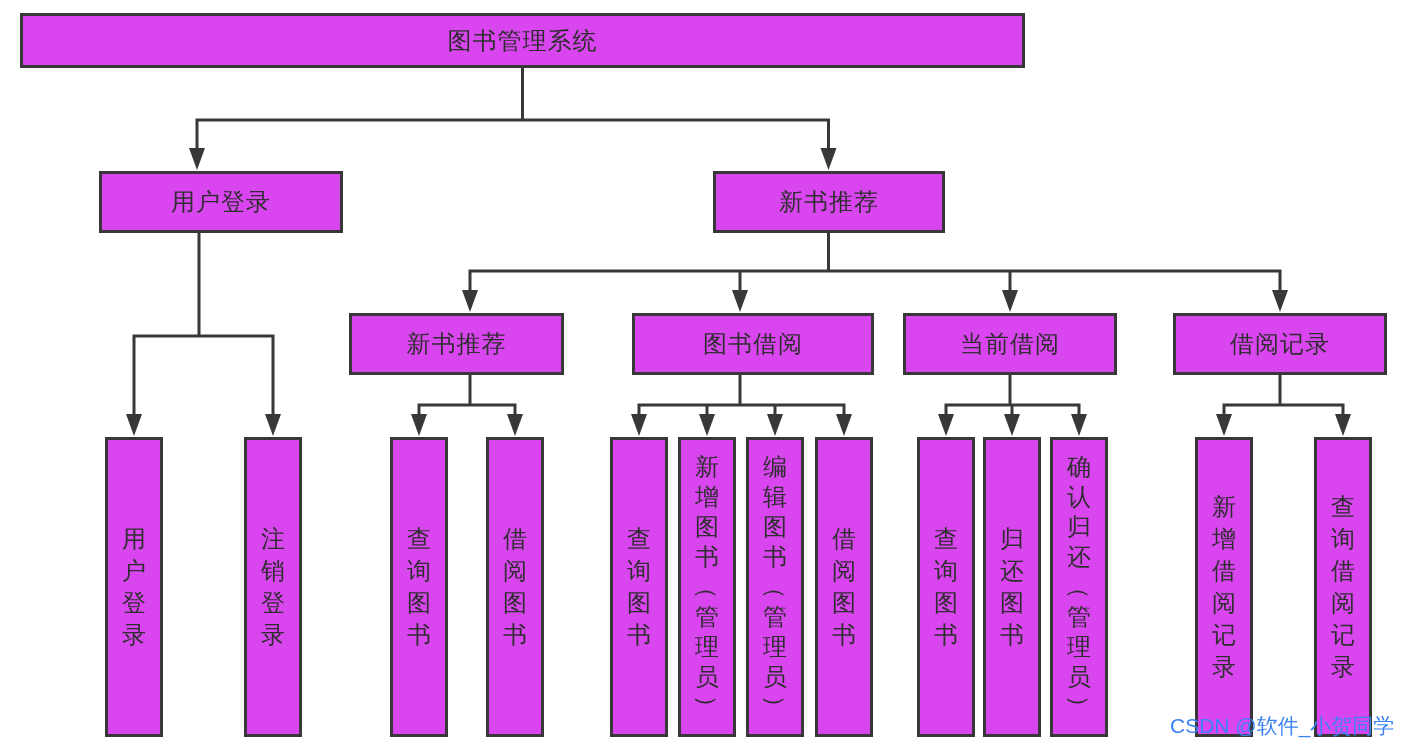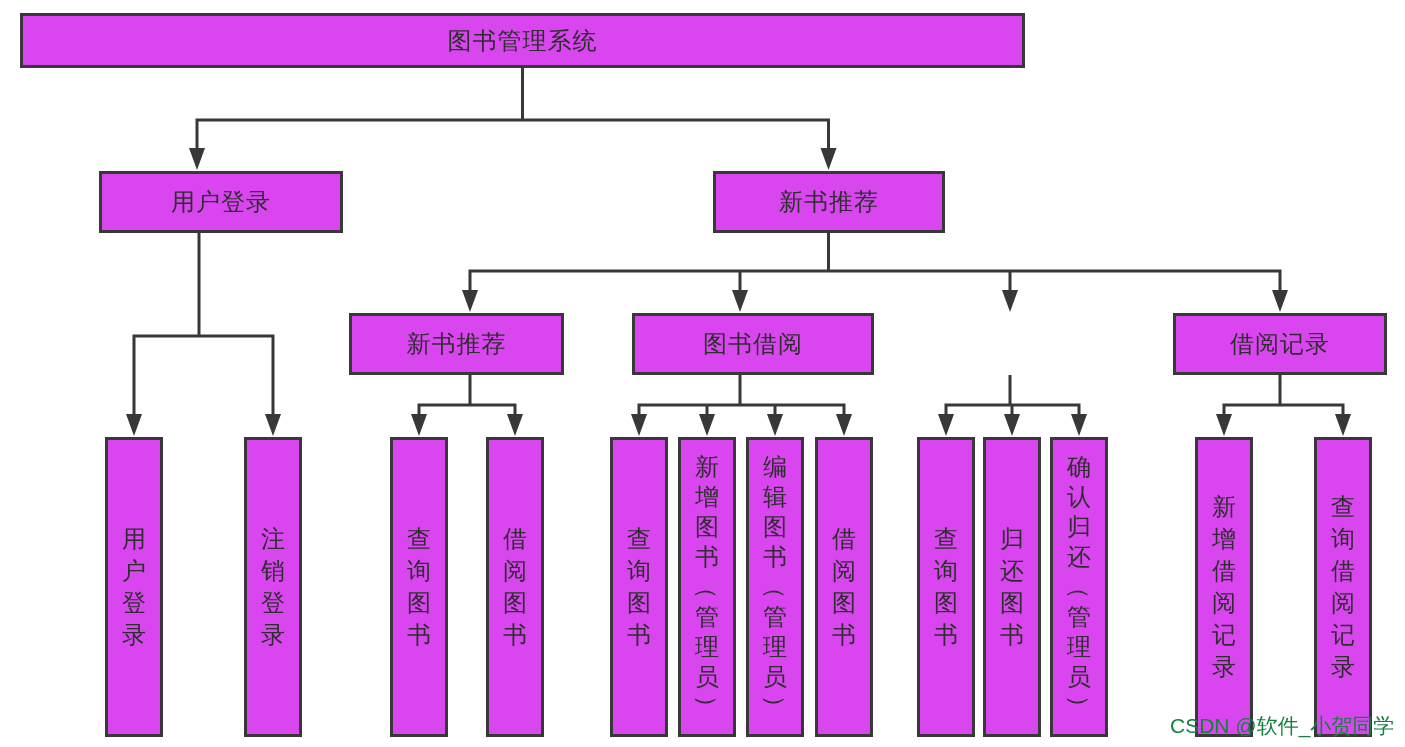--- a/index.html
+++ b/index.html
@@ -49,21 +49,21 @@
     font-size: 24px;
     text-align: center;
   }
   .tight .vch { line-height: 30px; }
   .rot { transform: rotate(90deg); }
   #watermark {
     position: absolute;
     left: 1170px;
     top: 712px;
     font-size: 21px;
-    color: #15803d;
+    color: #3b82f6;
     z-index: 10;
     white-space: nowrap;
   }
 </style>
 </head>
 <body>
 
 <div id="canvas">
 
   <svg id="connectors" viewBox="0 0 1405 747" xmlns="http://www.w3.org/2000/svg">
@@ -139,20 +139,23 @@
   <div class="box hbox" style="left:713px; top:171px; width:232px; height:62px;">
     <span>新书推荐</span>
   </div>
 
   <div class="box hbox" style="left:349px; top:313px; width:215px; height:62px;">
     <span>新书推荐</span>
   </div>
   <div class="box hbox" style="left:632px; top:313px; width:242px; height:62px;">
     <span>图书借阅</span>
   </div>
+  <div class="box hbox" style="left:903px; top:313px; width:214px; height:62px;">
+    <span>当前借阅</span>
+  </div>
   <div class="box hbox" style="left:1173px; top:313px; width:214px; height:62px;">
     <span>借阅记录</span>
   </div>
 
   <div class="box vbox" style="left:105px;">
     <span class="vlabel">
         <span class="vch">用</span>
         <span class="vch">户</span>
         <span class="vch">登</span>
         <span class="vch">录</span>

